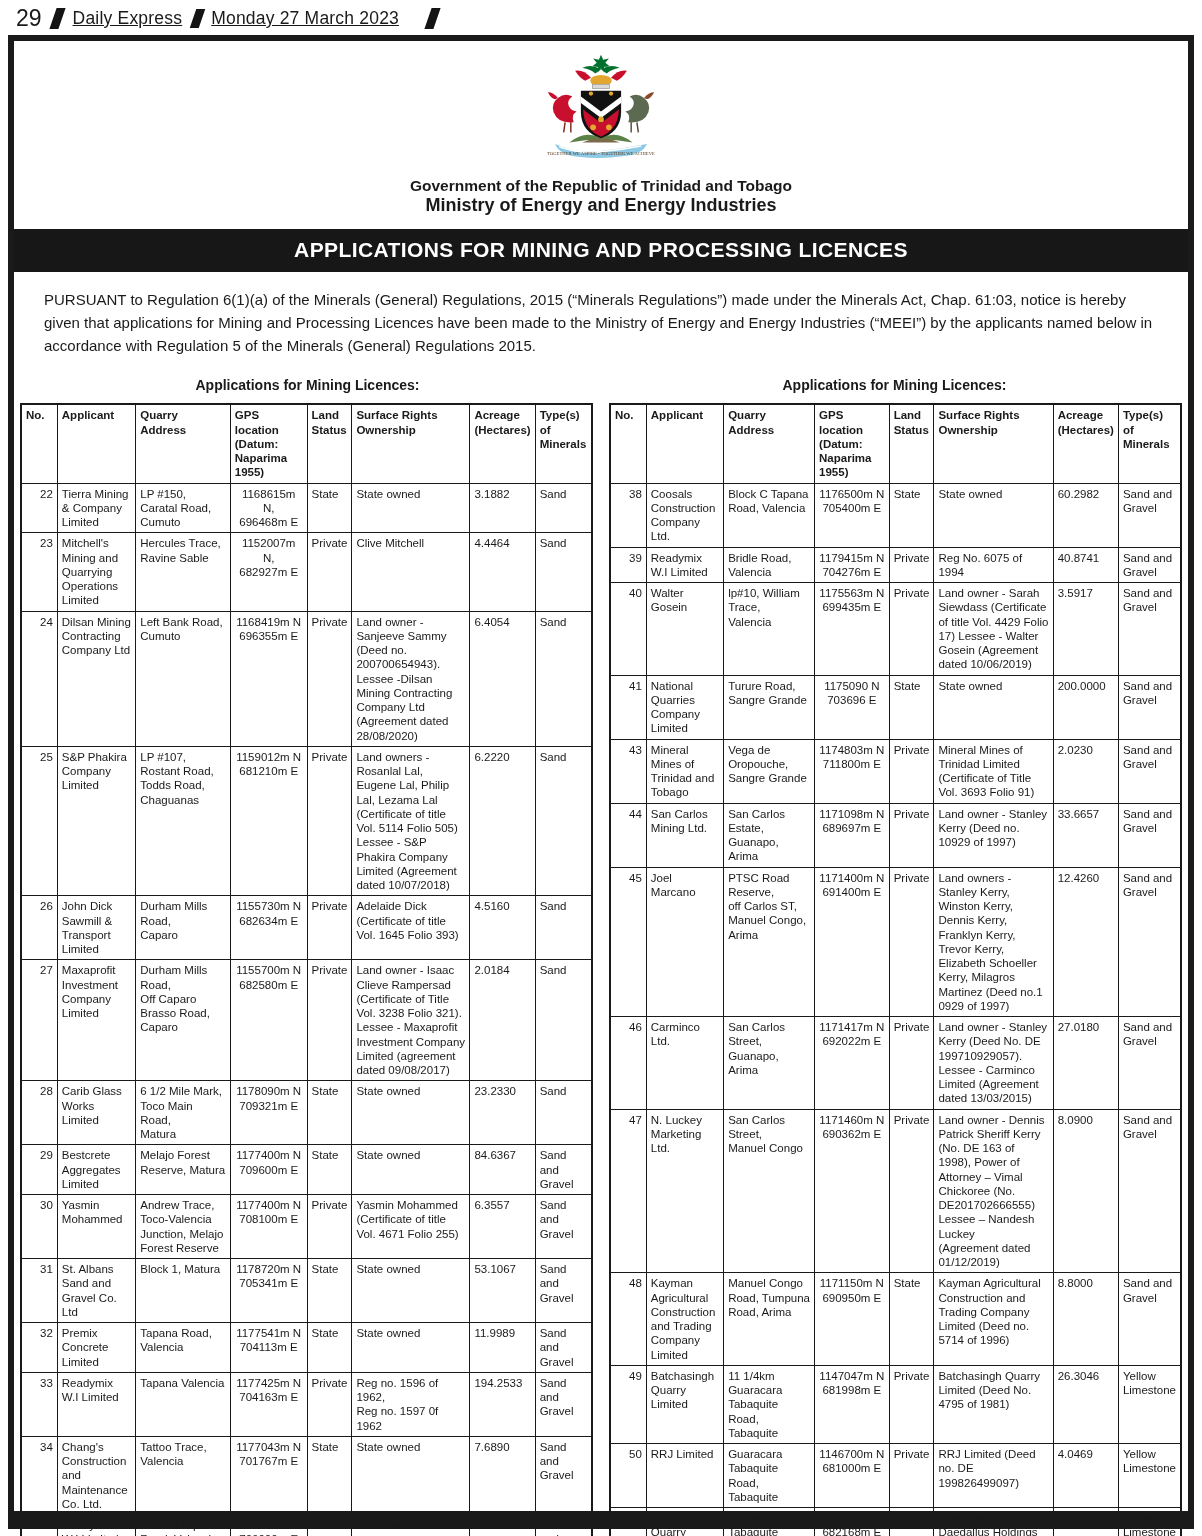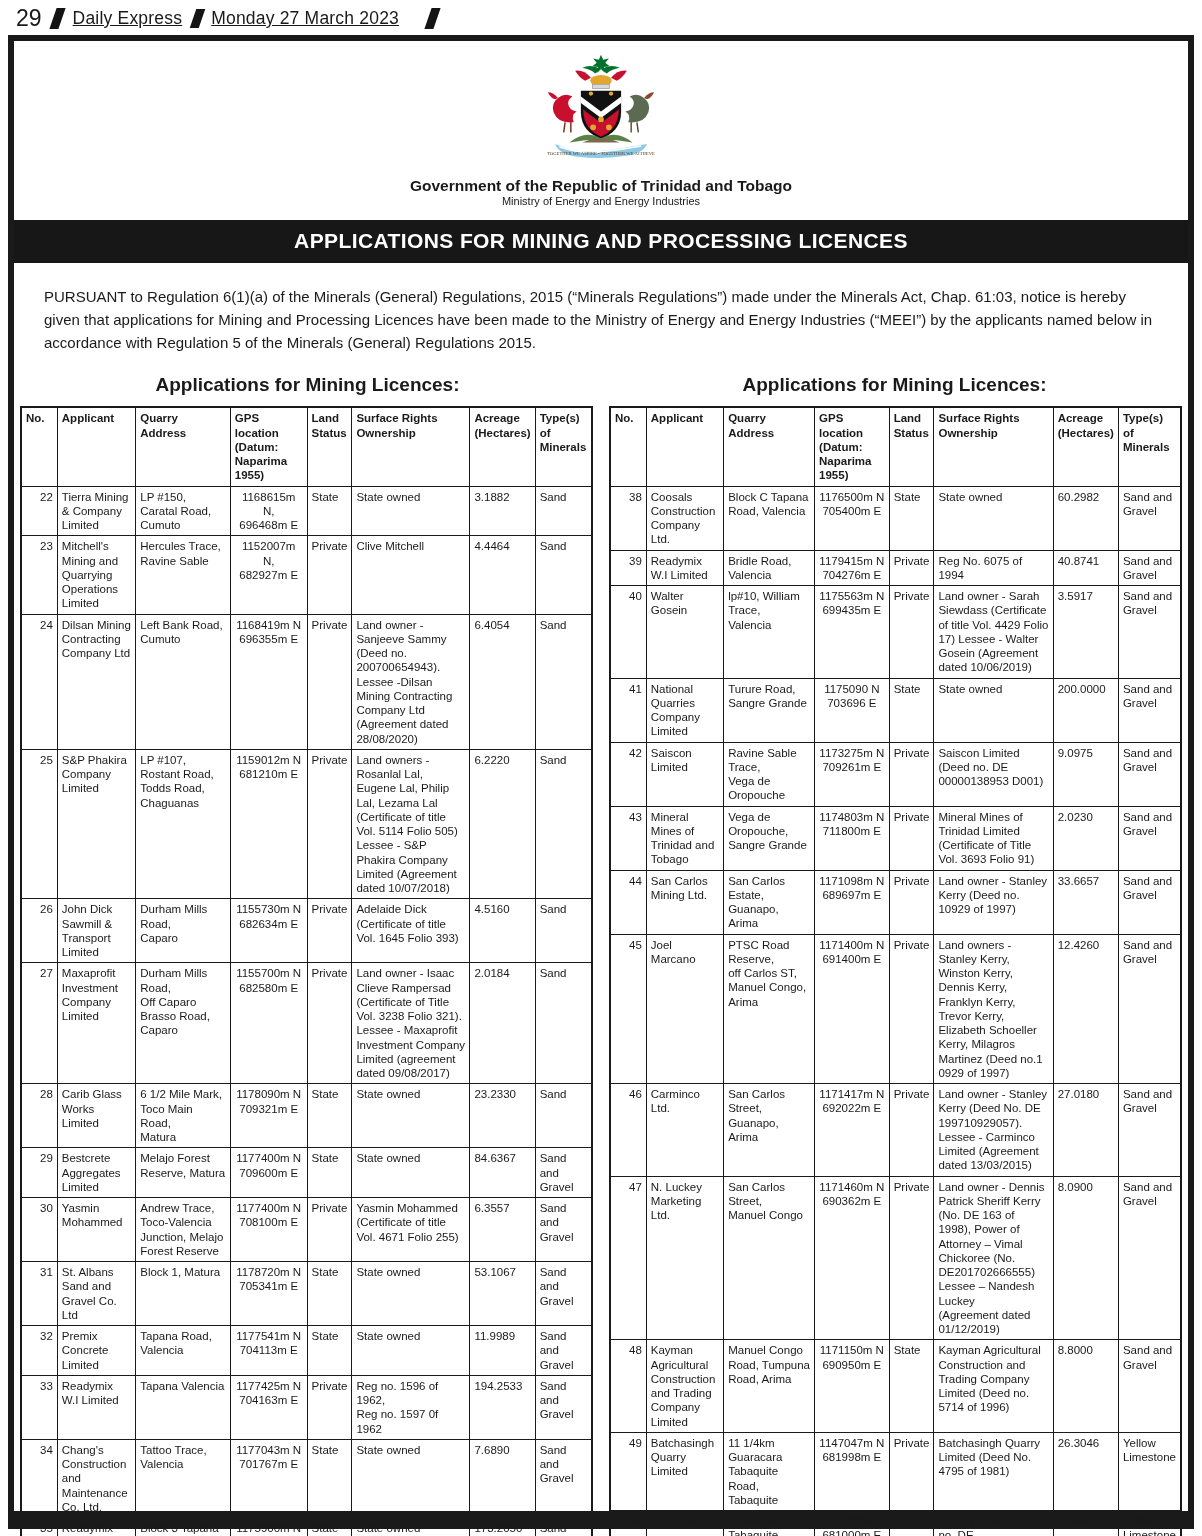--- a/index.html
+++ b/index.html
@@ -15,28 +15,28 @@
   .pub,.date{font-size:17.5px;letter-spacing:.2px;text-decoration:underline;}
   .date{margin-left:-2px;}
   .trail{margin-left:18px;}
   
   .notice{
     margin:3px 8px 8px;border:6px solid #1a1a1a;border-bottom-width:18px;
     height:1494px;box-sizing:border-box;display:flex;flex-direction:column;background:#fff;
   }
   .crest-area{padding-top:12px;text-align:center;}
   .gov-line{font-size:15.5px;font-weight:bold;margin-top:4px;}
-  .ministry-line{font-size:11px;font-weight:normal;}
+  .ministry-line{font-size:18px;font-weight:bold;}
   .banner{
     background:#171717;color:#fff;text-align:center;font-weight:bold;
     font-size:21px;padding:9px 0 10px;letter-spacing:.4px;margin-top:13px;
   }
-  .intro{font-size:15px;line-height:1.52;padding:23px 30px 0;text-align:left;}
+  .intro{font-size:15px;line-height:1.52;padding:17px 30px 0;text-align:left;}
   .titles-row{display:flex;margin-top:20px;}
-  .titles-row .tbl-title{flex:1;text-align:center;font-weight:bold;font-size:19px;}
+  .titles-row .tbl-title{flex:1;text-align:center;font-weight:bold;font-size:14px;}
   .tables-row{display:flex;gap:16px;padding:10px 6px 0;align-items:flex-start;}
   table{border-collapse:collapse;flex:1;table-layout:fixed;border:2.5px solid #1a1a1a;}
   th,td{
     border:1.5px solid #1a1a1a;vertical-align:top;padding:3px 4px;
     font-size:11.5px;line-height:1.24;white-space:pre-line;word-wrap:break-word;
     text-align:left;
   }
   th{font-weight:bold;}
   td.gps-cell{text-align:center;}
   td.no-cell{padding-left:18px;}
@@ -377,32 +377,20 @@
             <td>Turure Road,
 Sangre Grande</td>
             <td class="gps-cell">1175090 N
 703696 E</td>
             <td>State</td>
             <td>State owned</td>
             <td>200.0000</td>
             <td>Sand and Gravel</td>
           </tr>
           <tr>
-            <td class="no-cell">42</td>
-            <td>Saiscon Limited</td>
-            <td>Ravine Sable Trace,
-Vega de Oropouche</td>
-            <td class="gps-cell">1173275m N
-709261m E</td>
-            <td>Private</td>
-            <td>Saiscon Limited (Deed no. DE 00000138953 D001)</td>
-            <td>9.0975</td>
-            <td>Sand and Gravel</td>
-          </tr>
-          <tr>
             <td class="no-cell">43</td>
             <td>Mineral Mines of Trinidad and Tobago</td>
             <td>Vega de Oropouche,
 Sangre Grande</td>
             <td class="gps-cell">1174803m N
 711800m E</td>
             <td>Private</td>
             <td>Mineral Mines of Trinidad Limited (Certificate of Title Vol. 3693 Folio 91)</td>
             <td>2.0230</td>
             <td>Sand and Gravel</td>

